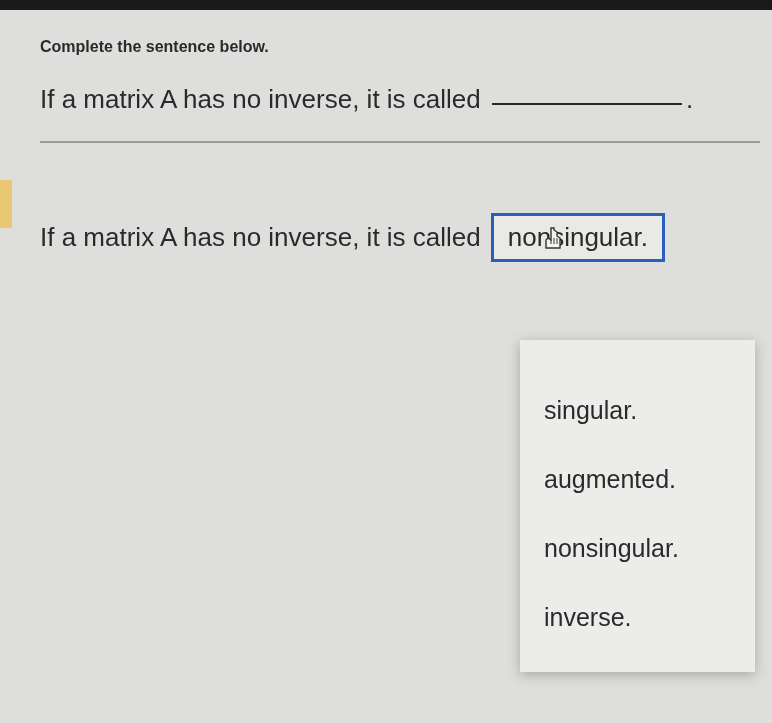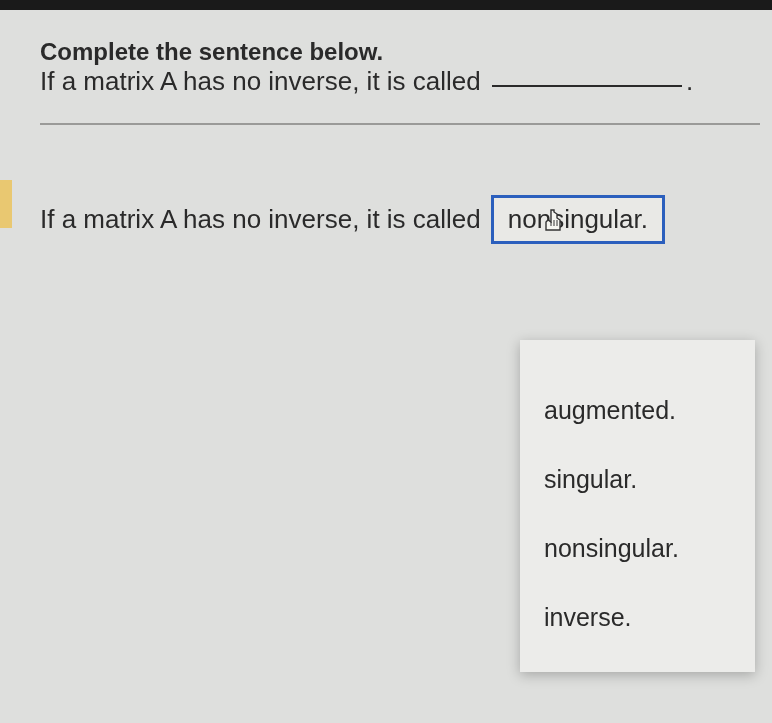--- a/index.html
+++ b/index.html
@@ -26,23 +26,24 @@
     }
     .left-accent {
       position: absolute;
       left: 0;
       top: 180px;
       width: 12px;
       height: 48px;
       background: #e9c871;
     }
     .instruction {
-      font-size: 24px;
+      font-size: 16px;
       font-weight: bold;
       color: #2a2a2a;
+      margin-bottom: 28px;
     }
     .prompt-line {
       font-size: 26px;
       color: #2a2a2a;
       margin-bottom: 26px;
     }
     .blank {
       display: inline-block;
       border-bottom: 2px solid #2a2a2a;
       width: 190px;
@@ -129,17 +130,17 @@
           <line x1="12" y1="12" x2="12" y2="18" stroke="#333" stroke-width="1"></line>
           <line x1="15" y1="12" x2="15" y2="18" stroke="#333" stroke-width="1"></line>
         </svg>
       </span>
     </span>
   </div>
 
 </div>
 
 <div class="dropdown">
+  <div class="dropdown-item">singular.</div>
   <div class="dropdown-item">augmented.</div>
-  <div class="dropdown-item">singular.</div>
   <div class="dropdown-item">nonsingular.</div>
   <div class="dropdown-item">inverse.</div>
 </div>
 
 </body></html>

